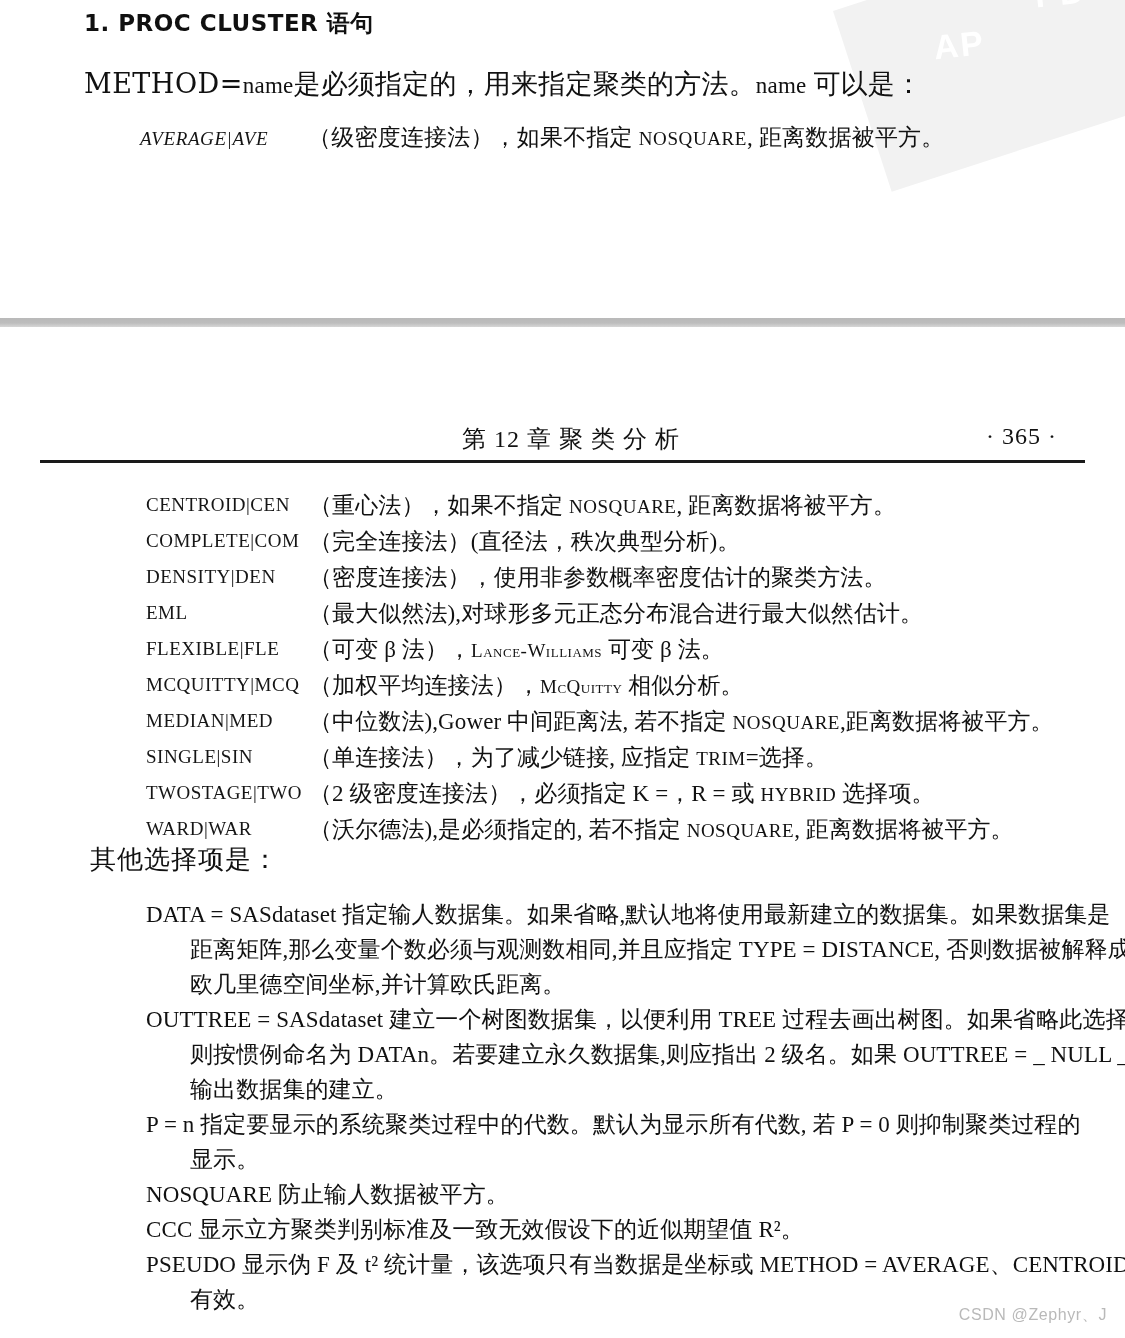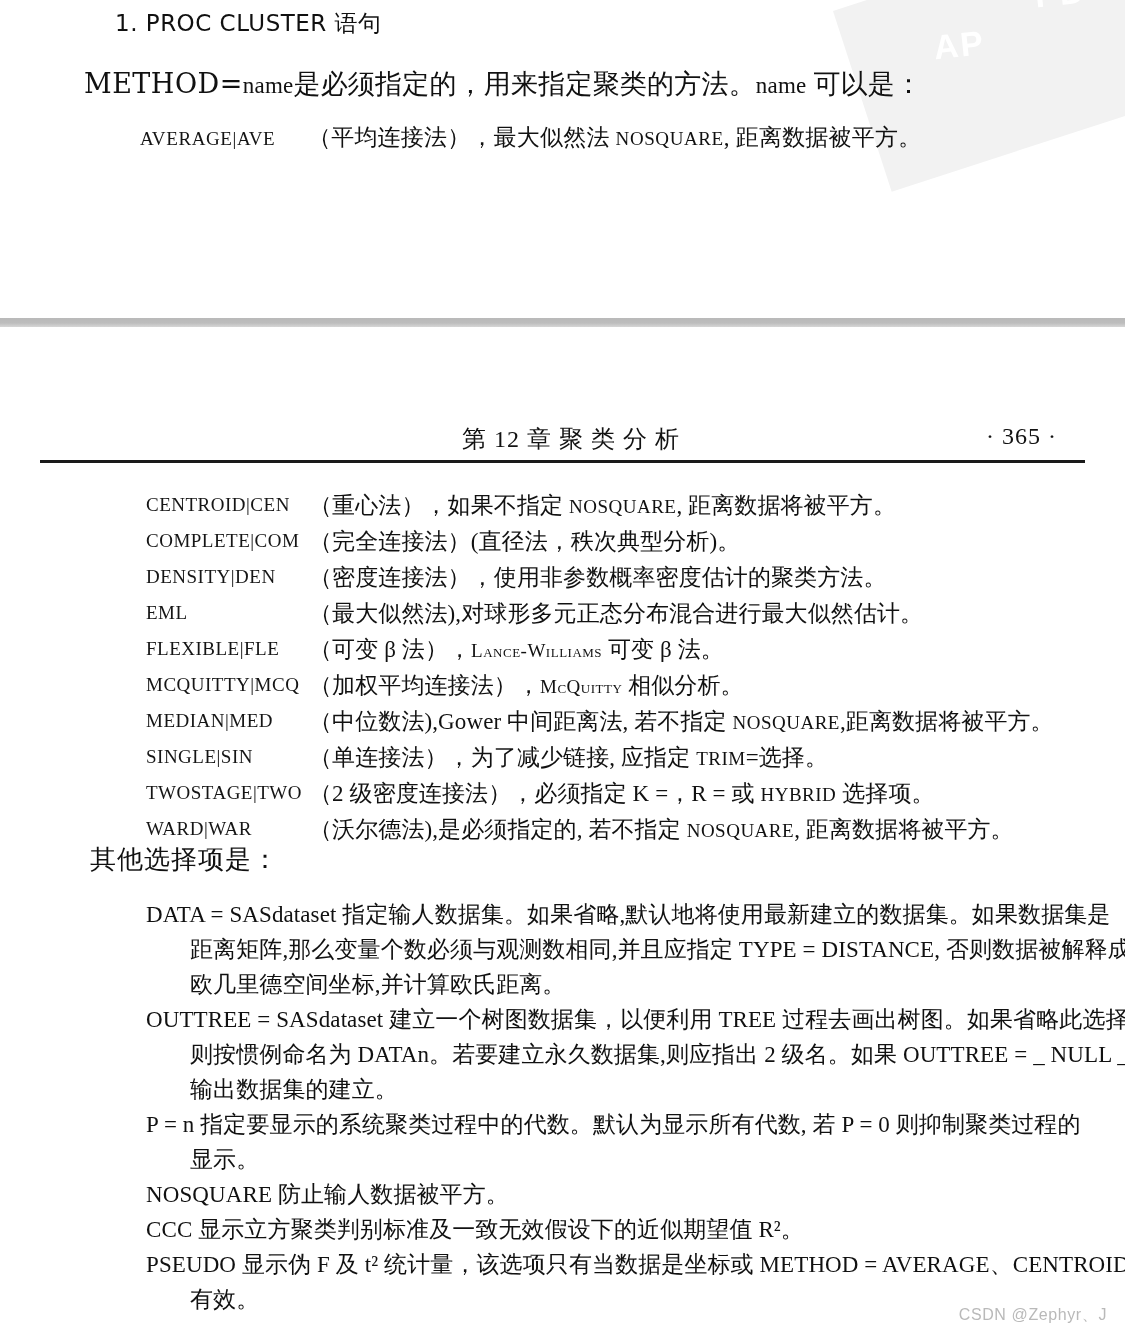--- a/index.html
+++ b/index.html
@@ -57,25 +57,24 @@
     width: 1125px;
     height: 318px;
     z-index: 2;
   }
   #section-heading {
     position: absolute;
     top: 8px;
     left: 84px;
     font-family: "DejaVu Sans", "Liberation Sans", sans-serif;
     font-size: 23px;
-    font-weight: normal;
+    font-weight: bold;
     letter-spacing: 0.5px;
     color: #101010;
     white-space: nowrap;
-    margin-left: 31px;
   }
   #method-intro {
     position: absolute;
     top: 66px;
     left: 84px;
     font-size: 27px;
     letter-spacing: 0.2px;
     white-space: nowrap;
     color: #111;
   }
@@ -235,22 +234,22 @@
 
 <div id="top-fragment">
 
   <div id="section-heading">1. PROC CLUSTER 语句</div>
 
   <div id="method-intro">
     <span class="mono">METHOD=</span><span class="sm">name</span><span>是必须指定的，用来指定聚类的方法。</span><span class="sm">name</span><span> 可以是：</span>
   </div>
 
   <div id="average-row">
-    <span class="code-term" style="width:168px;display:inline-block;">AVERAGE|AVE</span>
-    <span class="desc-text"><span>（平均连接法），最大似然法 </span><span class="kw">NOSQUARE</span><span>, 距离数据被平方。</span></span>
+    <span class="code-term" style="width:168px;display:inline-block;font-style:italic;">AVERAGE|AVE</span>
+    <span class="desc-text"><span>（级密度连接法），如果不指定 </span><span class="kw">NOSQUARE</span><span>, 距离数据被平方。</span></span>
   </div>
 
 </div>
 
 <div id="page-separator"></div>
 
 <div id="page-body">
 
   <div id="running-head">
     <div id="chapter-title">第 12 章  聚 类 分 析</div>

